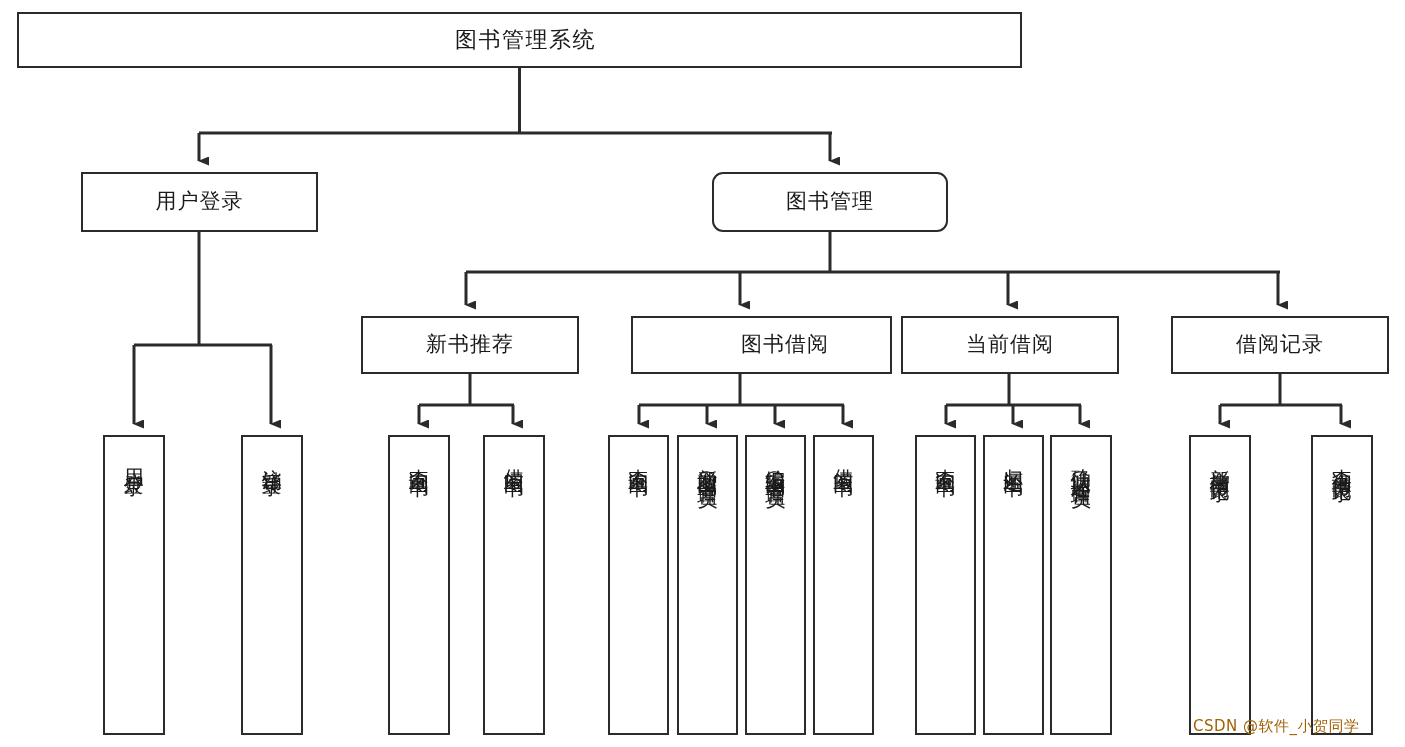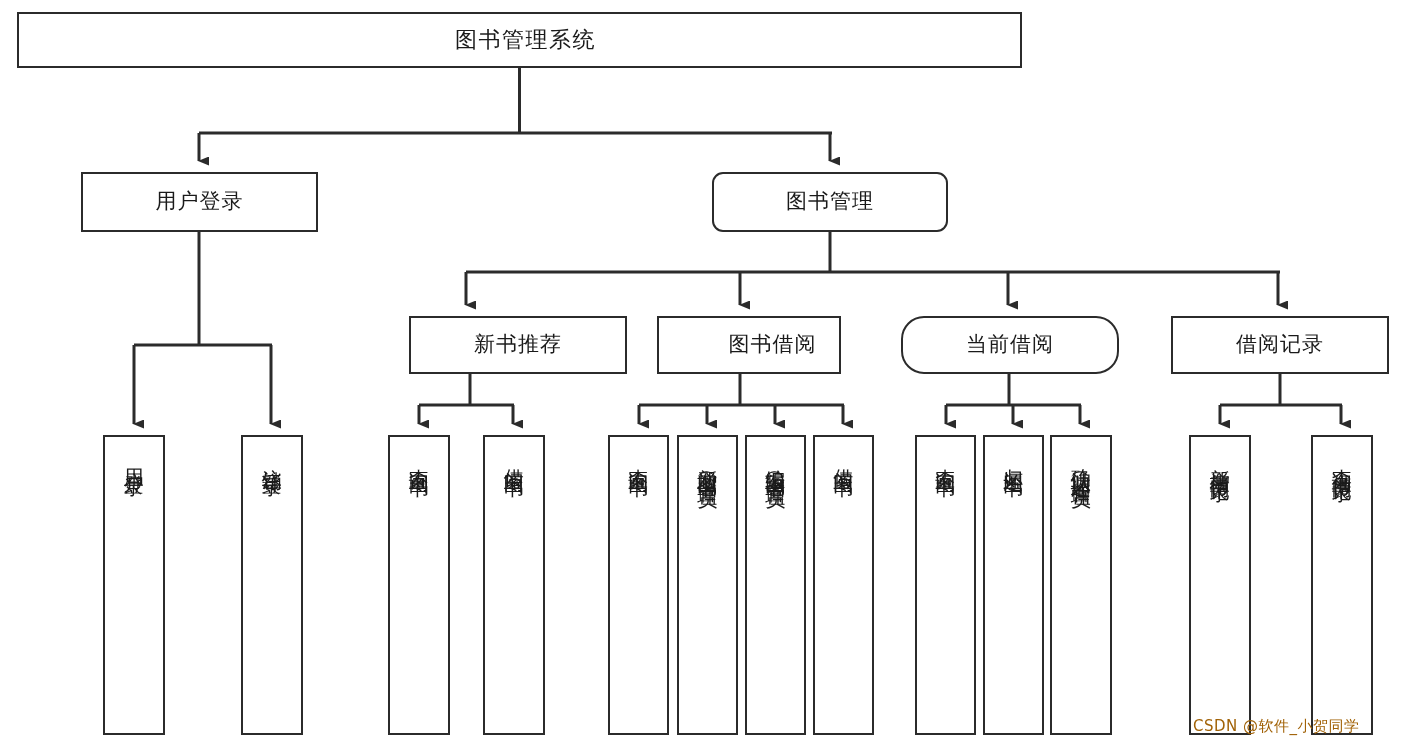--- a/index.html
+++ b/index.html
@@ -127,27 +127,27 @@
     <span>图书管理系统</span>
   </div>
 
   <div class="node horiz" style="left:81px; top:172px; width:237px; height:60px;">
     <span>用户登录</span>
   </div>
   <div class="node horiz" style="left:712px; top:172px; width:236px; height:60px;border-radius:11px;">
     <span>图书管理</span>
   </div>
 
-  <div class="node horiz" style="left:361px; top:316px; width:218px; height:58px;margin-left:48px;">
+  <div class="node horiz" style="left:361px; top:316px; width:218px; height:58px;">
     <span>新书推荐</span>
   </div>
-  <div class="node horiz" style="left:657px; top:316px; width:184px; height:58px;padding-left:47px;">
+  <div class="node horiz" style="left:631px; top:316px; width:261px; height:58px;padding-left:47px;">
     <span>图书借阅</span>
   </div>
-  <div class="node horiz" style="left:901px; top:316px; width:218px; height:58px;border-radius:23px;">
+  <div class="node horiz" style="left:901px; top:316px; width:218px; height:58px;">
     <span>当前借阅</span>
   </div>
   <div class="node horiz" style="left:1171px; top:316px; width:218px; height:58px;">
     <span>借阅记录</span>
   </div>
 
   <div class="node leaf" style="left:103px; top:435px; width:62px; height:300px;">
     <span class="vtext">用户登录</span>
   </div>
   <div class="node leaf" style="left:241px; top:435px; width:62px; height:300px;">

